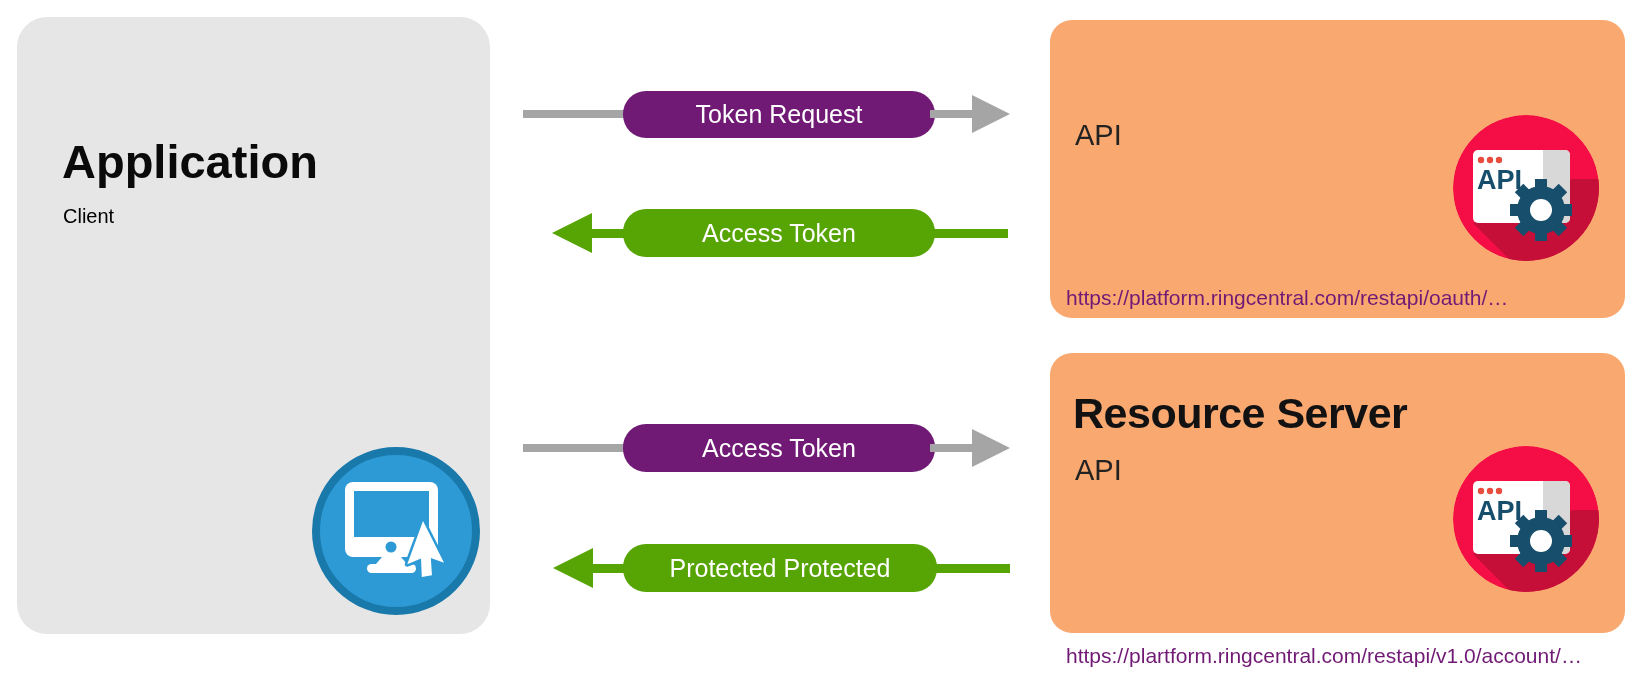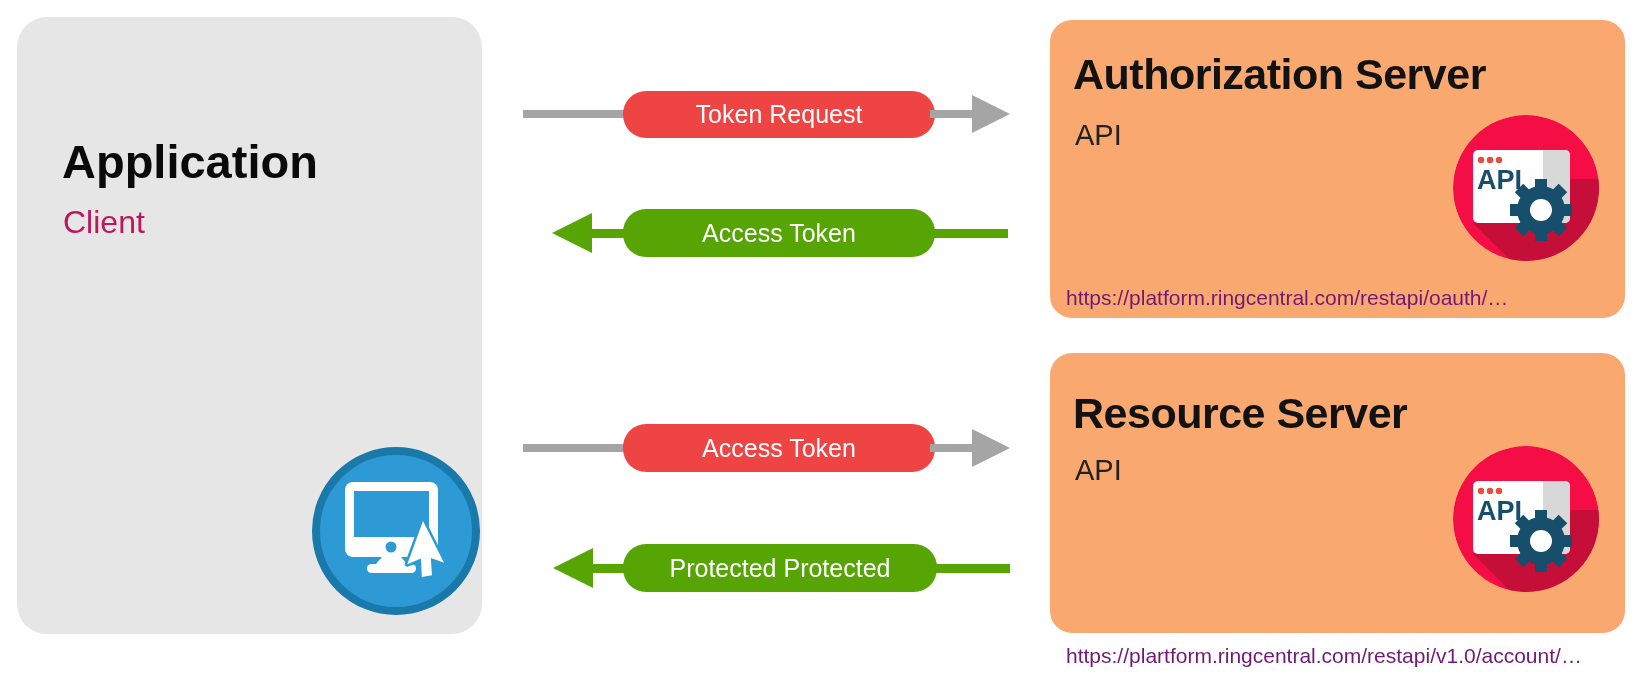--- a/index.html
+++ b/index.html
@@ -1,23 +1,23 @@
 <!DOCTYPE html>
 <html><head>
 <meta charset="utf-8">
 <style>
   html,body{margin:0;padding:0;background:#ffffff;}
   body{font-family:"Liberation Sans", sans-serif; -webkit-font-smoothing:antialiased;}
   #canvas{position:relative;width:1646px;height:684px;background:#ffffff;overflow:hidden;}
 
   
   .app-box{position:absolute;left:17px;top:17px;width:465px;height:617px;
-           background:#e6e6e6;border-radius:30px;}
+           background:#e6e6e6;border-radius:30px;padding-left:8px;}
   .app-title{position:absolute;left:45px;top:120px;font-size:47px;font-weight:bold;color:#0a0a0a;line-height:1.08;}
-  .app-subtitle{position:absolute;left:46px;top:188px;font-size:32px;color:#be185d;line-height:1.1;}
+  .app-subtitle{position:absolute;left:46px;top:188px;font-size:20px;color:#000000;line-height:1.1;}
 
   .server-box{position:absolute;left:1050px;width:575px;background:#f9a870;border-radius:22px;}
   #auth-box{top:20px;height:298px;}
   #res-box{top:353px;height:280px;}
   .server-title{position:absolute;left:23px;font-size:43px;font-weight:bold;color:#121212;line-height:1.05;letter-spacing:-0.5px;white-space:nowrap;}
   #auth-box .server-title{top:32px;}
   #res-box .server-title{top:38px;}
   .server-subtitle{position:absolute;left:25px;font-size:29px;color:#222;line-height:1.1;}
   #auth-box .server-subtitle{top:100px;}
   #res-box .server-subtitle{top:102px;}
@@ -27,21 +27,21 @@
 
   .api-icon{position:absolute;left:401px;width:150px;height:150px;}
   #auth-box .api-icon{top:93px;}
   #res-box .api-icon{top:91px;}
 
   .client-icon{position:absolute;left:291px;top:426px;width:176px;height:176px;}
 
   
   .pill{position:absolute;display:flex;align-items:center;justify-content:center;
         border-radius:23px;color:#ffffff;font-size:25px;white-space:nowrap;}
-  .pill.gray{background:#ef4444;}
+  .pill.gray{background:#701a75;}
   .pill.green{background:#57a405;}
   .hline{position:absolute;}
   .hline.gray{background:#a5a5a5;height:8px;}
   .hline.green{background:#57a405;height:9px;}
   .head-right{position:absolute;width:0;height:0;
               border-top:19px solid transparent;border-bottom:19px solid transparent;
               border-left:38px solid #a5a5a5;}
   .head-left{position:absolute;width:0;height:0;
              border-top:20px solid transparent;border-bottom:20px solid transparent;
              border-right:40px solid #57a405;}
@@ -101,21 +101,20 @@
   <div>
     <div class="head-left" style="left:553px;top:548px;"></div>
     <div class="hline green" style="left:589px;top:564px;width:39px;"></div>
     <div class="pill green" style="left:623px;top:544px;width:314px;height:48px;">
       <span>Protected Protected</span>
     </div>
     <div class="hline green" style="left:932px;top:564px;width:78px;"></div>
   </div>
 
   <div class="server-box" id="auth-box">
-    <div class="server-title">Authorization Server</div>
     <div class="server-subtitle">API</div>
     <div class="server-url">https://platform.ringcentral.com/restapi/oauth/…</div>
 
     <svg class="api-icon" viewBox="0 0 150 150">
       <defs>
         <clipPath id="clipA">
             <circle cx="75" cy="75" r="73"></circle>
           </clipPath>
       </defs>
       <g clip-path="url(#clipA)">

